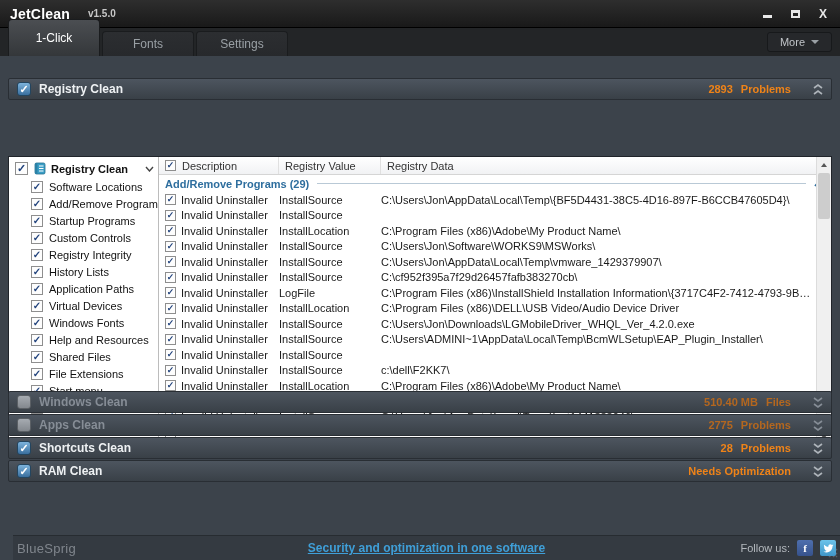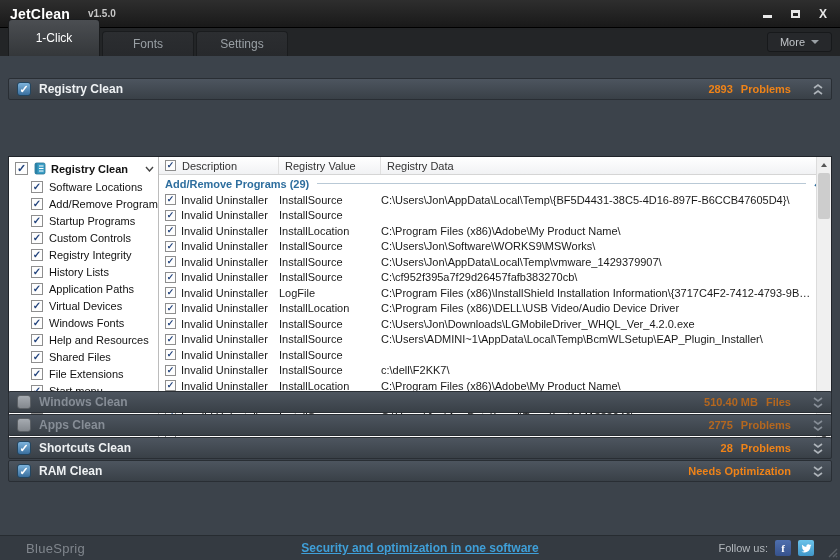--- a/index.html
+++ b/index.html
@@ -123,23 +123,23 @@
     background:linear-gradient(#6fabcf,#3d7ea8);
     border:1px solid #2b5d7e; border-radius:4px;
     display:flex; align-items:center; cursor:pointer;
     box-shadow:inset 0 1px 0 rgba(255,255,255,.35);
   }
   .repair-label{ flex:1; text-align:center; color:#fff; font-size:15px; }
   .repair-split{ width:30px; height:100%; border-left:1px solid rgba(20,60,90,.5); display:flex; align-items:center; justify-content:center;}
   .repair-arrow{ width:0;height:0;border-top:5px solid transparent;border-bottom:5px solid transparent;border-left:6px solid #fff;}
   
   .footer{
-    position:absolute; left:0; right:0; bottom:0; height:25px;
+    position:absolute; left:13px; right:0; bottom:0; height:25px;
     background:#343a41; border-top:1px solid #272c31;
-    display:flex; align-items:center; padding:0 26px;
+    display:flex; align-items:center; padding:0 4px;
   }
   .brand{ color:#80868d; font-size:13px; letter-spacing:.3px;}
   .tagline{ position:absolute; left:0; right:0; text-align:center; color:#3f9fd8; font-size:12px; font-weight:bold; text-decoration:underline; cursor:pointer;}
   .follow{ margin-left:auto; display:flex; align-items:center; gap:7px; z-index:1;}
   .follow-label{ color:#b3b8bd; font-size:11px;}
   .soc{ width:16px; height:16px; border-radius:2px; display:flex; align-items:center; justify-content:center; cursor:pointer;}
   .soc.fb{ background:linear-gradient(#4e6fae,#36528c); color:#fff; font-weight:bold; font-size:11px; font-family:"Liberation Serif",serif;}
   .soc.tw{ background:linear-gradient(#6cc3ea,#3f96c8);}
   .grip{ position:absolute; right:2px; bottom:2px;}
 </style>

